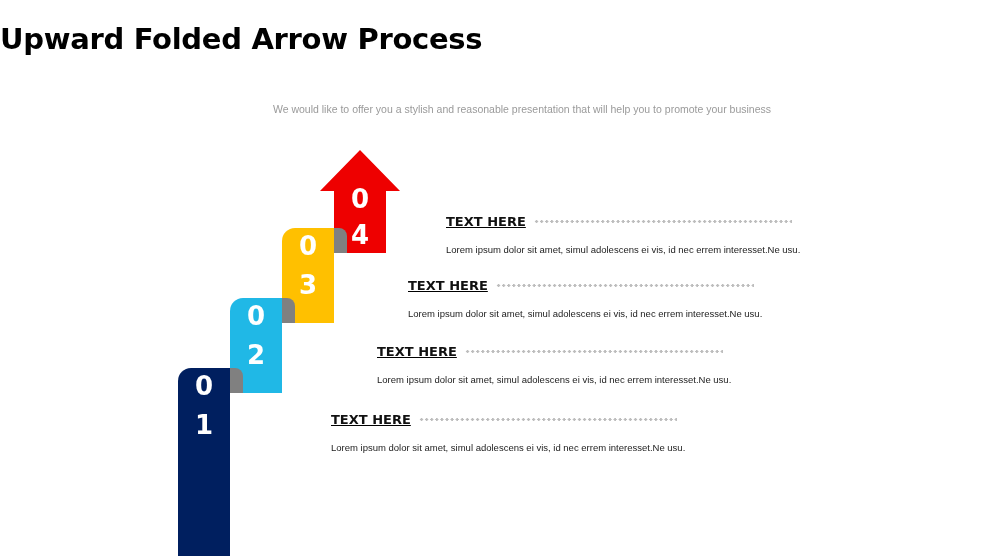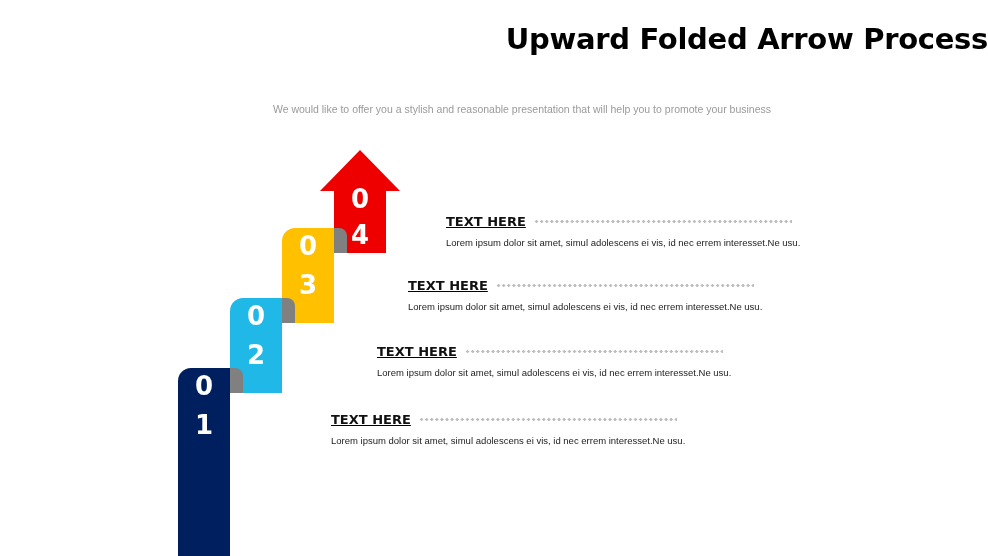--- a/index.html
+++ b/index.html
@@ -1,21 +1,21 @@
 <!DOCTYPE html>
 <html><head>
   <meta charset="utf-8">
   <style>
     html, body { margin: 0; padding: 0; }
     body {
       width: 988px; height: 556px; background: #ffffff; position: relative; overflow: hidden;
       font-family: "Liberation Sans", "DejaVu Sans", sans-serif;
     }
     .title {
-      position: absolute; left: 0; width: 988px; top: 22px; text-align: right;
+      position: absolute; left: 0; width: 988px; top: 22px; text-align: left;
       font-family: "DejaVu Sans", sans-serif; font-weight: bold; font-size: 29px; color: #000;
       letter-spacing: -0.3px;
     }
     .subtitle {
       position: absolute; left: 0; width: 988px; top: 103px; text-align: center;
       font-size: 10.5px; color: #9a9a9a; padding-left: 28px;
     }
     .step {
       position: absolute; width: 52px;
       border-top-left-radius: 13px;
@@ -37,21 +37,21 @@
     .block .label {
       font-family: "DejaVu Sans", sans-serif; font-weight: bold; font-size: 13px; color: #111;
       white-space: nowrap;
     }
     .block .dots {
       margin-left: 8px; height: 3px;
       background-image: radial-gradient(circle, #bdbdbd 1.3px, transparent 1.5px);
       background-size: 5.1px 3px; background-repeat: repeat-x;
     }
     .block .desc {
-      margin-top: 8px; font-size: 9.5px; color: #222; white-space: nowrap;
+      margin-top: 15px; font-size: 9.5px; color: #222; white-space: nowrap;
     }
   </style>
 </head>
 <body>
 
 <div class="title">Upward Folded Arrow Process</div>
 <div class="subtitle">We would like to offer you a stylish and reasonable presentation that will help you to promote your business</div>
 
 <svg class="arrow-svg" width="80" height="104" viewBox="0 0 80 104">
   <polygon points="40,0 80,41 66,41 66,103 14,103 14,41 0,41" fill="#ee0000"></polygon>

